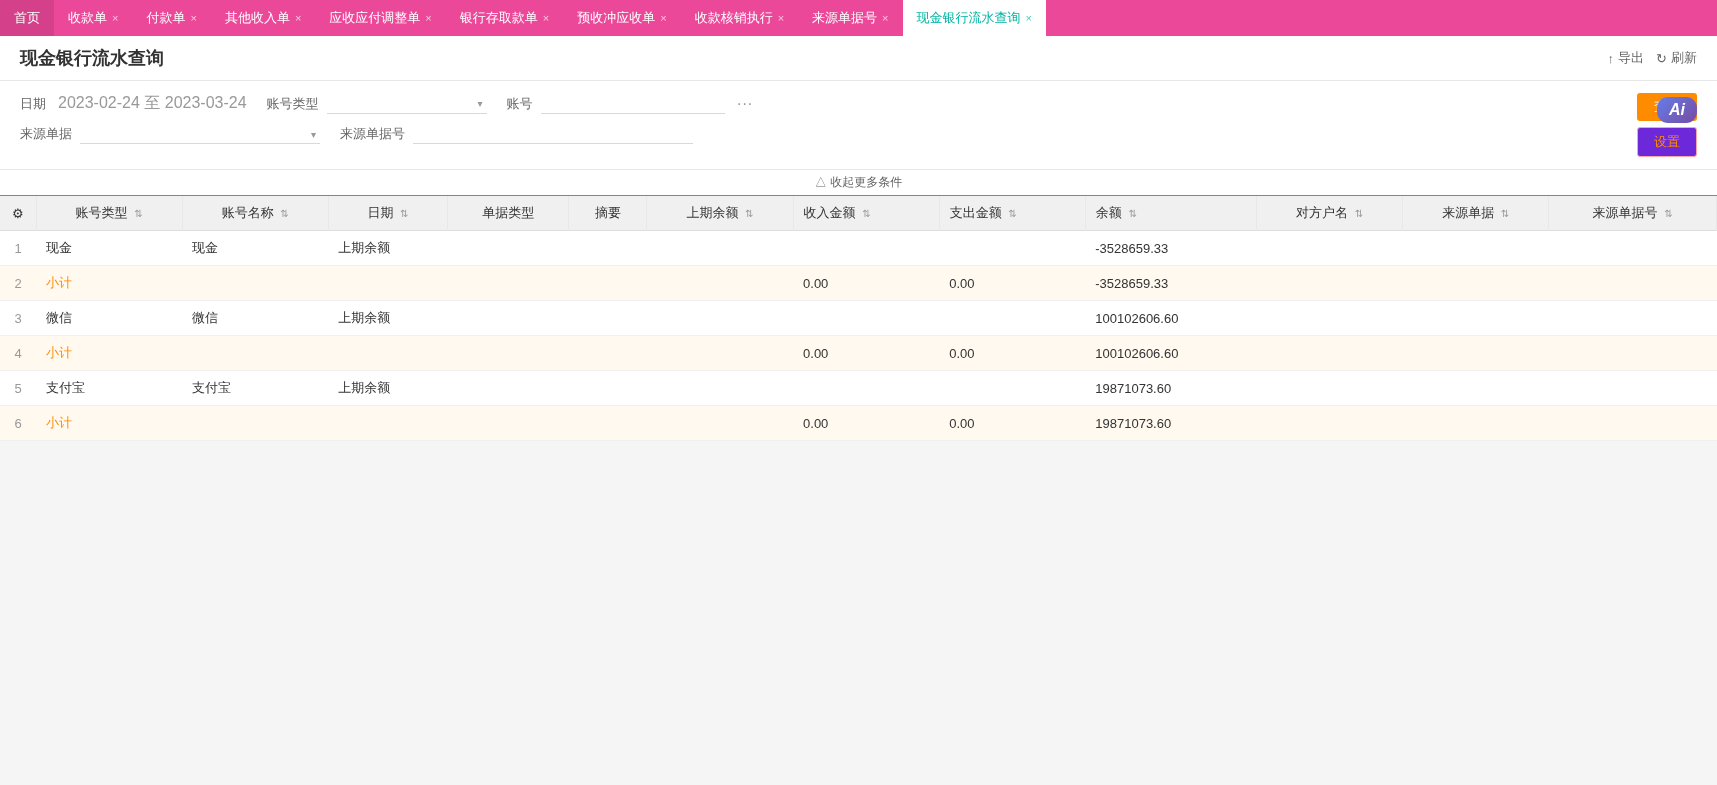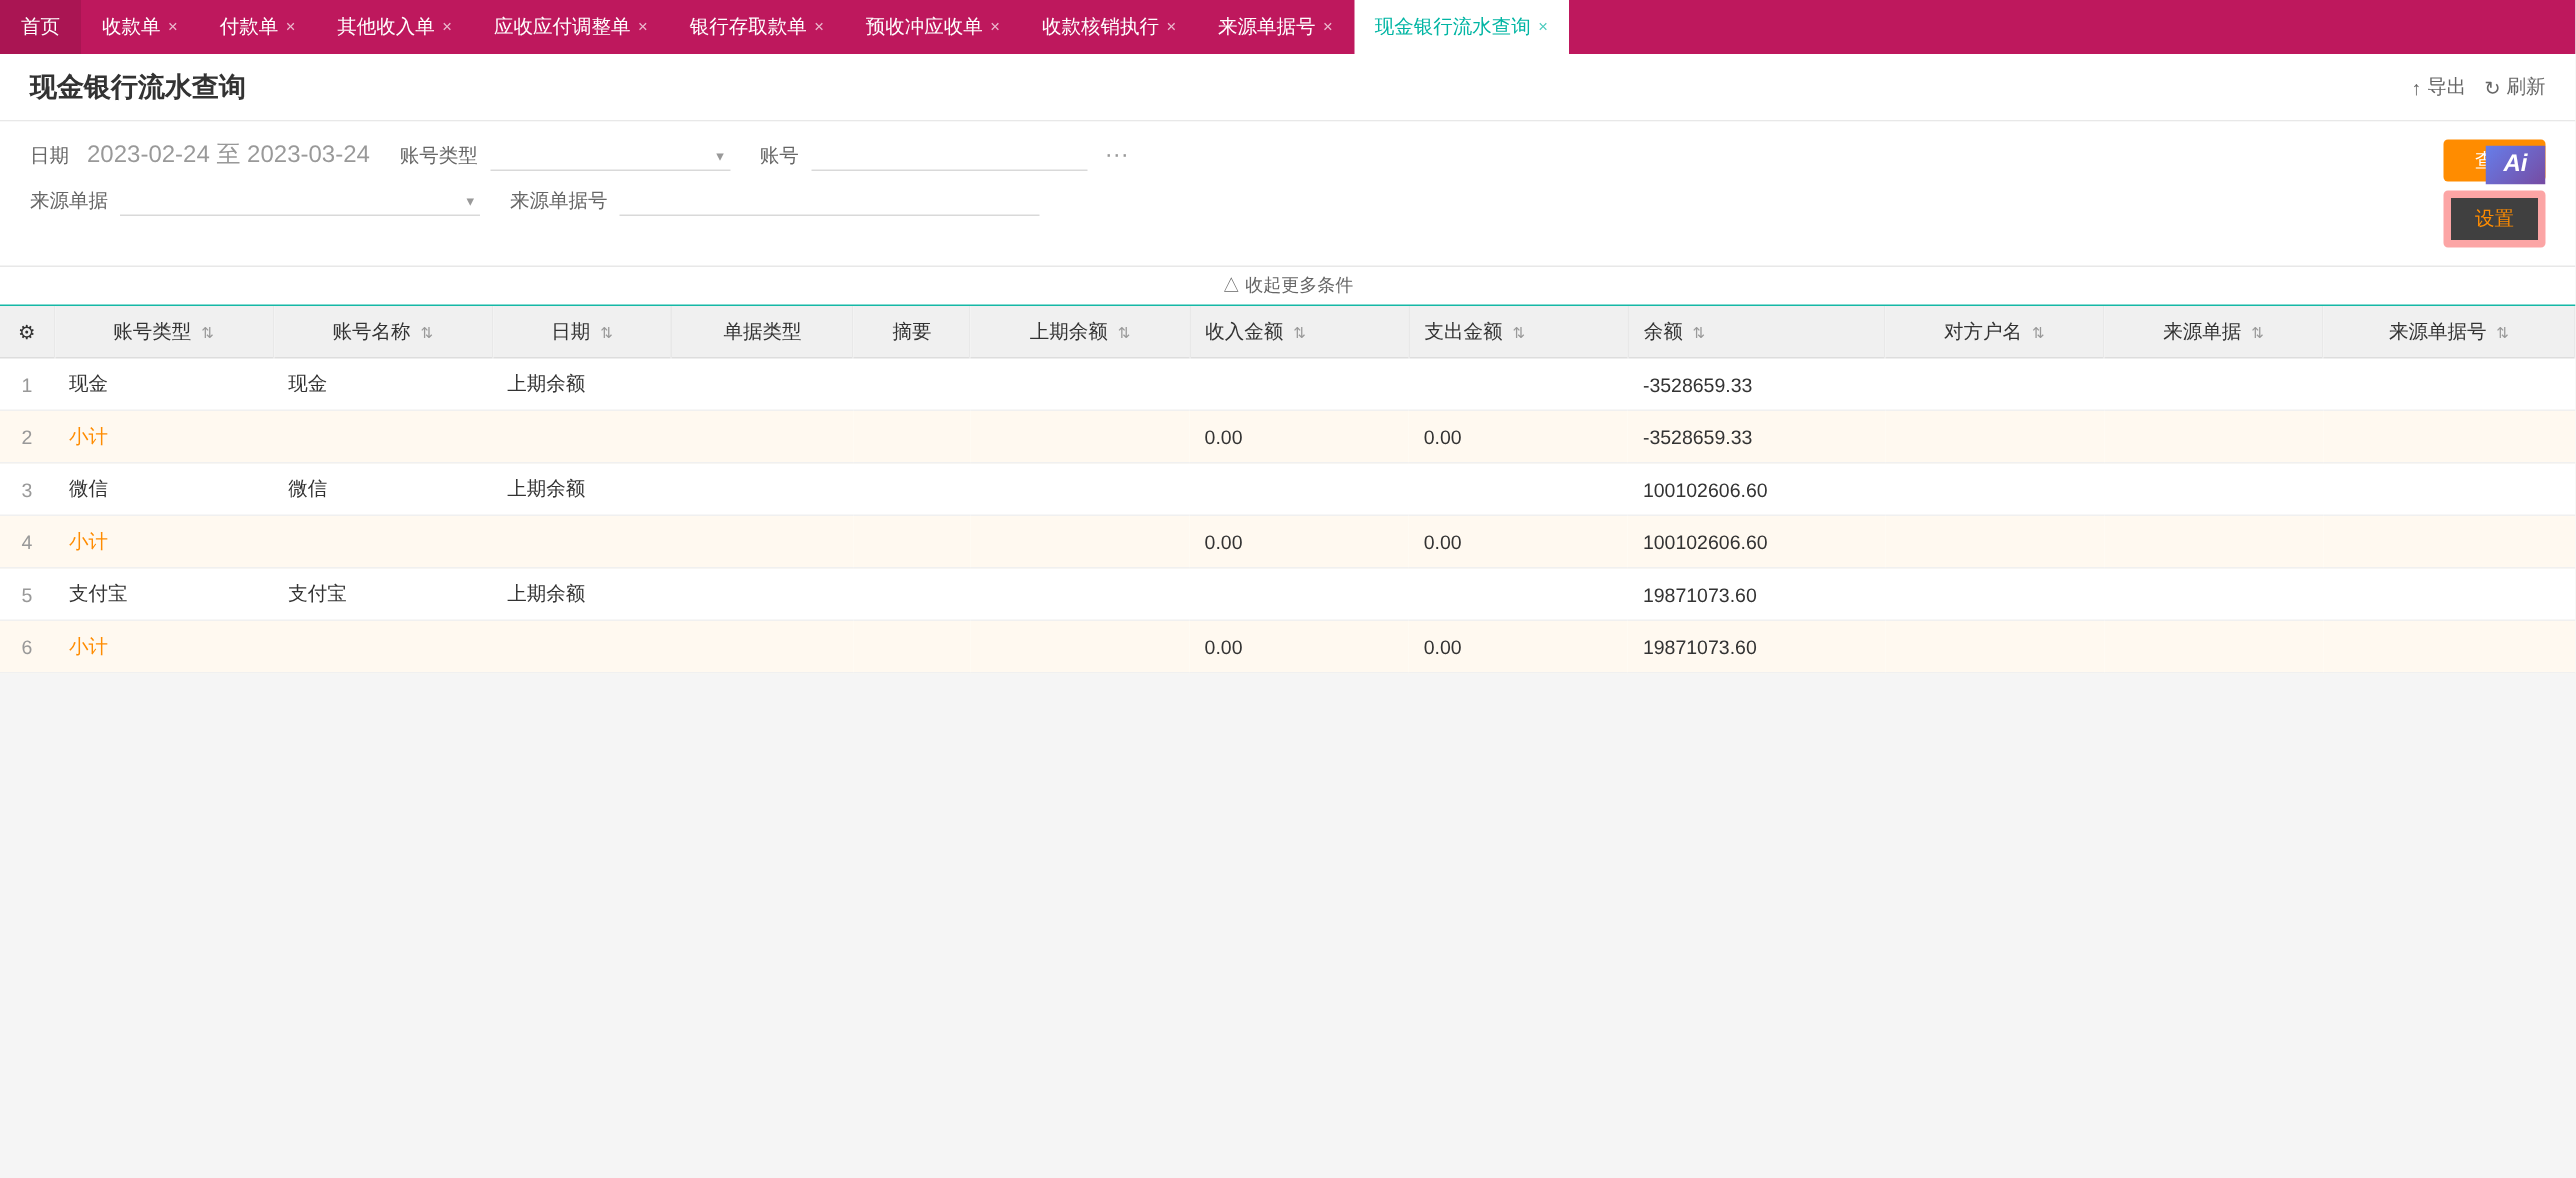--- a/index.html
+++ b/index.html
@@ -1,20 +1,20 @@
 <!DOCTYPE html>
 <html><head>
   <meta charset="utf-8">
   <style>
     * { box-sizing: border-box; margin: 0; padding: 0; }
     body { font-family: 'Microsoft YaHei', Arial, sans-serif; font-size: 13px; background: #f5f5f5; }
 
     
     .top-nav {
-      background: #be185d;
+      background: #ec4899;
       display: flex;
       align-items: center;
       height: 36px;
       padding: 0 0;
       overflow: hidden;
     }
     .nav-item {
       color: #fff;
       padding: 0 14px;
       height: 36px;
@@ -159,23 +159,23 @@
       border-radius: 3px;
       cursor: pointer;
       font-size: 13px;
       font-weight: 500;
     }
     .btn-query {
       background: #ff8c00;
       color: #fff;
     }
     .btn-settings {
-      background: #404040;
+      background: #6d28d9;
       color: #ff8c00;
-      border: 5px solid #fca5a5;
+      border: 1px solid #fca5a5;
     }
 
     
     .collapse-bar {
       text-align: center;
       padding: 4px 0;
       background: #fff;
       border-bottom: 1px solid #14b8a6;
       cursor: pointer;
       color: #666;
@@ -237,21 +237,21 @@
       margin-left: auto;
     }
 
     
     .ai-badge {
       position: fixed;
       right: 20px;
       top: 97px;
       background: linear-gradient(135deg, #667eea 0%, #764ba2 100%);
       color: white;
-      border-radius: 0;
+      border-radius: 11px;
       padding: 4px 12px;
       font-size: 16px;
       font-weight: bold;
       font-style: italic;
       cursor: pointer;
       text-align: right;
     }
   </style>
 </head>
 <body>

